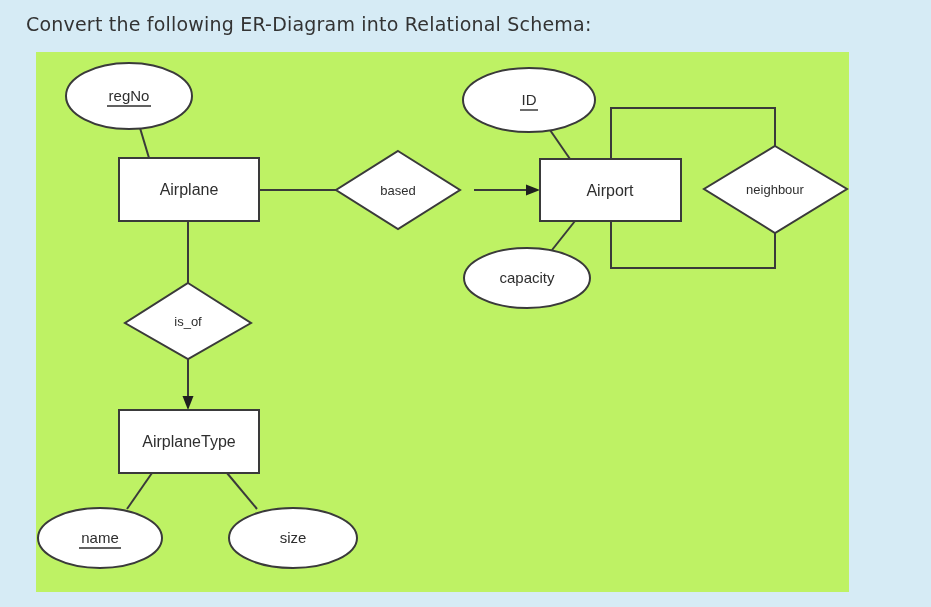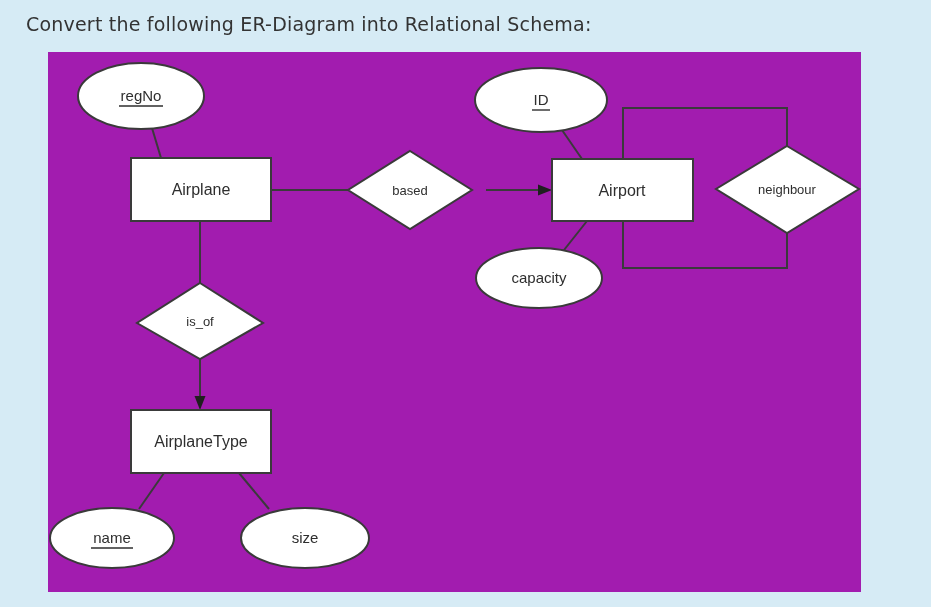--- a/index.html
+++ b/index.html
@@ -22,25 +22,25 @@
     left: 26px;
     top: 13px;
     font-family: "DejaVu Sans", sans-serif;
     font-size: 19px;
     color: #333333;
     letter-spacing: 0.2px;
     white-space: nowrap;
   }
   .panel {
     position: absolute;
-    left: 48px;
+    left: 36px;
     top: 52px;
     width: 813px;
     height: 540px;
-    background: #a21caf;
+    background: #bef264;
   }
   svg text {
     fill: #2e2e2e;
     font-family: "Liberation Sans", sans-serif;
   }
   .entity-label   { font-size: 16px; }
   .rel-label      { font-size: 13px; }
   .attr-label     { font-size: 15px; }
   .shape {
     fill: #ffffff;

